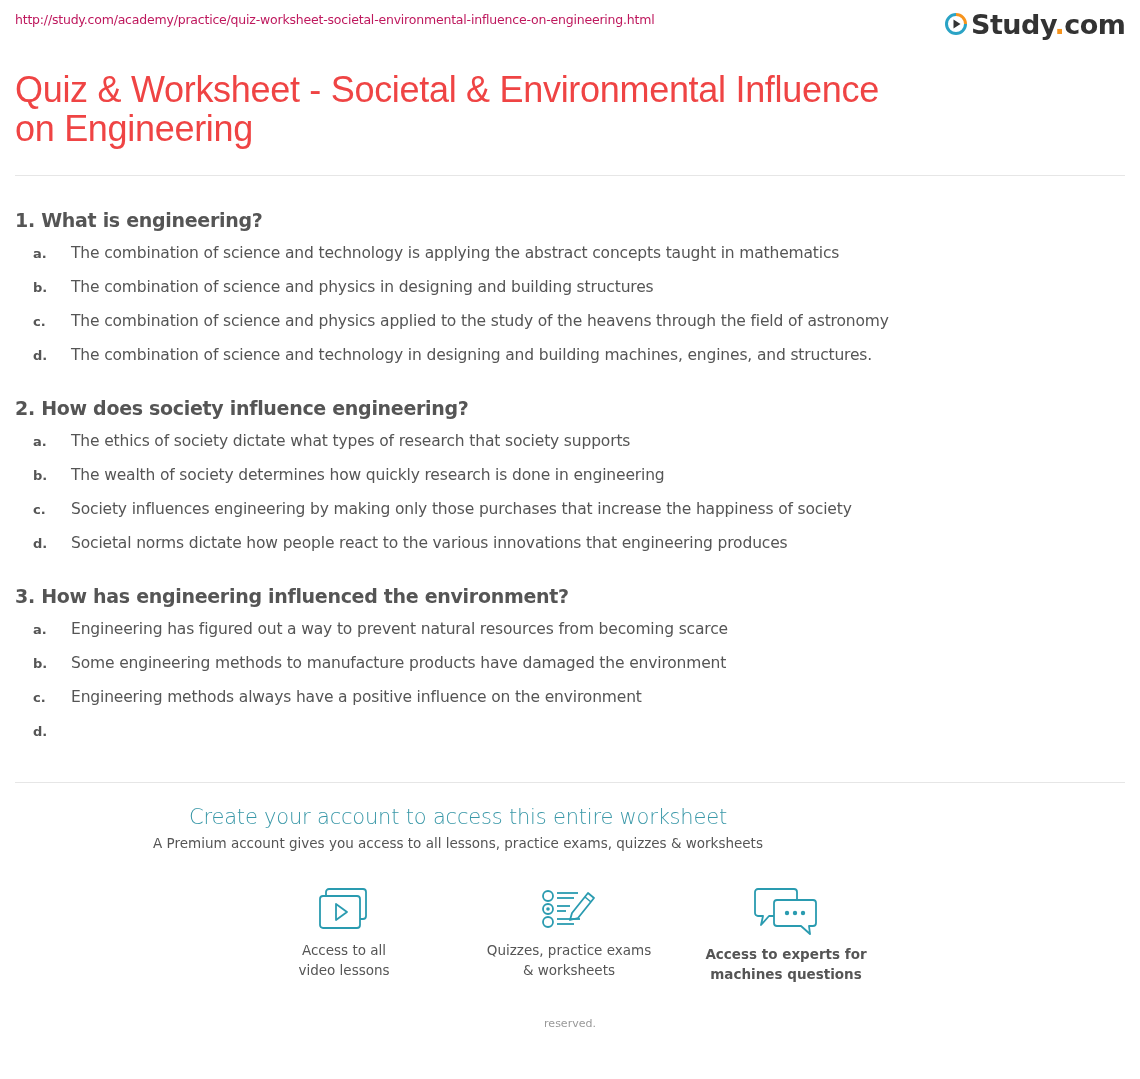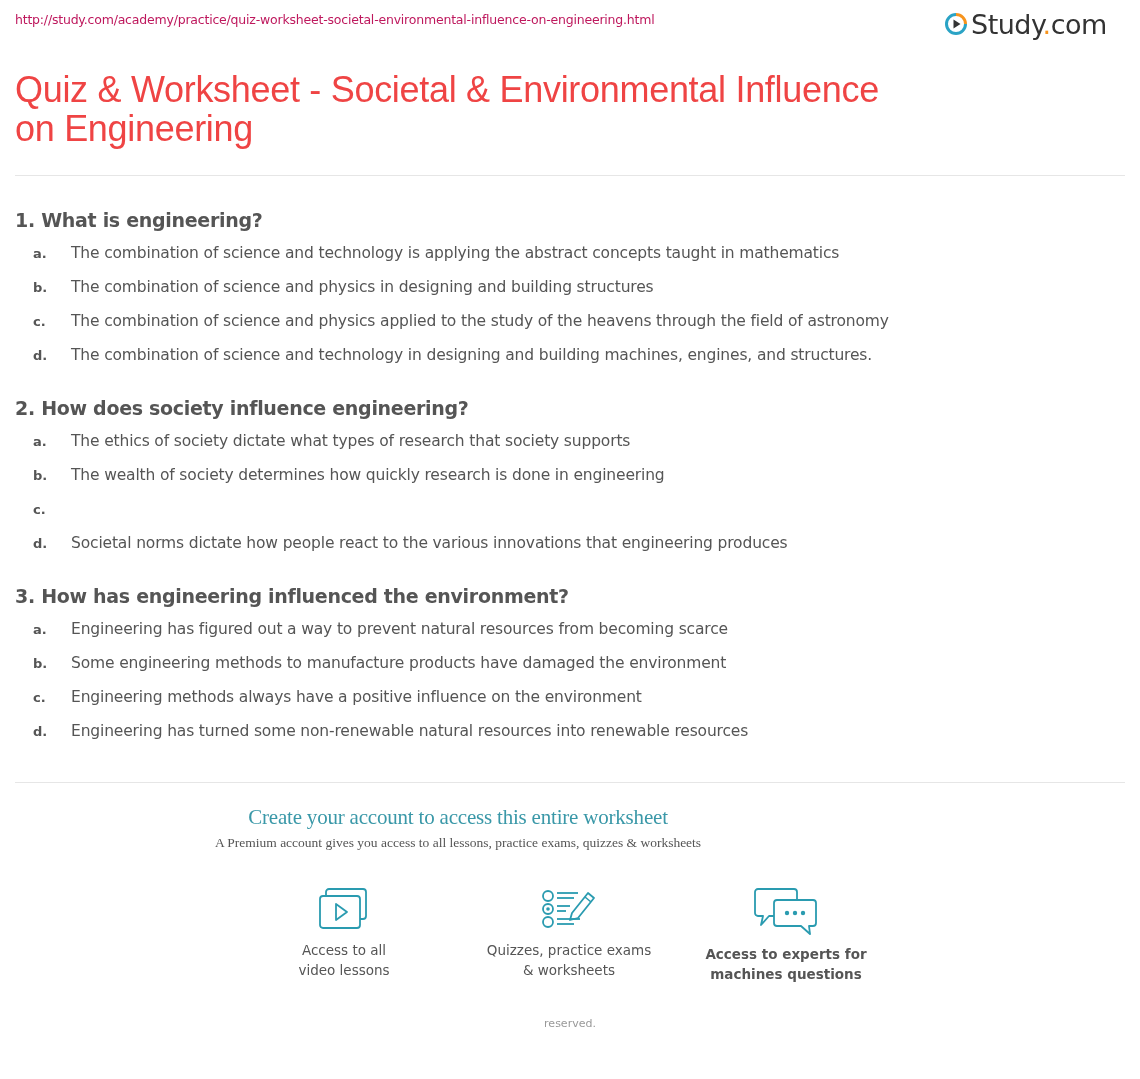--- a/index.html
+++ b/index.html
@@ -11,21 +11,21 @@
       font-size: 12.5px; color: #be185d; letter-spacing: -0.2px;
       font-family: "DejaVu Sans", sans-serif;
     }
     .logo {
       position: absolute; left: 944px; top: 7px;
       display: flex; align-items: center; height: 34px;
     }
     .logo-mark { width: 24px; height: 24px; margin-right: 3px; }
     .logo-text {
       font-family: "DejaVu Sans", sans-serif; font-size: 27px;
-      color: #333333; letter-spacing: -0.5px; font-weight: 400;
+      color: #333333; letter-spacing: -0.5px; font-weight: 700;
     }
     .logo-dot { color: #f7941d; }
 
     .title {
       position: absolute; left: 15px; top: 70px; width: 900px;
       font-family: "Liberation Sans", sans-serif;
       font-size: 36px; line-height: 39px; color: #ef4444; font-weight: 400;
       letter-spacing: -0.3px;
     }
     .divider {
@@ -48,21 +48,21 @@
     .answer-letter {
       width: 56px; padding-left: 18px;
       font-size: 13px; color: #555555; font-weight: 600;
     }
     .answer-text {
       font-size: 15.5px; color: #555555; letter-spacing: -0.15px;
       white-space: nowrap;
     }
 
     .cta {
-      position: absolute; left: 0; top: 802px; width: 916px; text-align: center; font-family: Liberation Serif, serif;
+      position: absolute; left: 0; top: 802px; width: 916px; text-align: center;
     }
     .cta-heading {
       font-size: 21px; color: #3a98a8; font-weight: 300; line-height: 30px;
       letter-spacing: -0.2px;
     }
     .cta-sub {
       font-size: 13.5px; color: #555555; line-height: 20px; margin-top: 1px;
     }
 
     .features {
@@ -126,20 +126,21 @@
     <div class="answer">
       <span class="answer-letter">a.</span>
       <span class="answer-text">The ethics of society dictate what types of research that society supports</span>
     </div>
     <div class="answer">
       <span class="answer-letter">b.</span>
       <span class="answer-text">The wealth of society determines how quickly research is done in engineering</span>
     </div>
     <div class="answer">
       <span class="answer-letter">c.</span>
+      <span class="answer-text">Society influences engineering by making only those purchases that increase the happiness of society</span>
     </div>
     <div class="answer">
       <span class="answer-letter">d.</span>
       <span class="answer-text">Societal norms dictate how people react to the various innovations that engineering produces</span>
     </div>
   </div>
 
   <div class="question">
     <div class="q-title">3. How has engineering influenced the environment?</div>
     <div class="answer">
@@ -149,21 +150,20 @@
     <div class="answer">
       <span class="answer-letter">b.</span>
       <span class="answer-text">Some engineering methods to manufacture products have damaged the environment</span>
     </div>
     <div class="answer">
       <span class="answer-letter">c.</span>
       <span class="answer-text">Engineering methods always have a positive influence on the environment</span>
     </div>
     <div class="answer">
       <span class="answer-letter">d.</span>
-      <span class="answer-text">Engineering has turned some non-renewable natural resources into renewable resources</span>
     </div>
   </div>
 </div>
 
 <div class="divider bottom"></div>
 
 <div class="cta">
   <div class="cta-heading">Create your account to access this entire worksheet</div>
   <div class="cta-sub">A Premium account gives you access to all lessons, practice exams, quizzes &amp; worksheets</div>
 </div>

